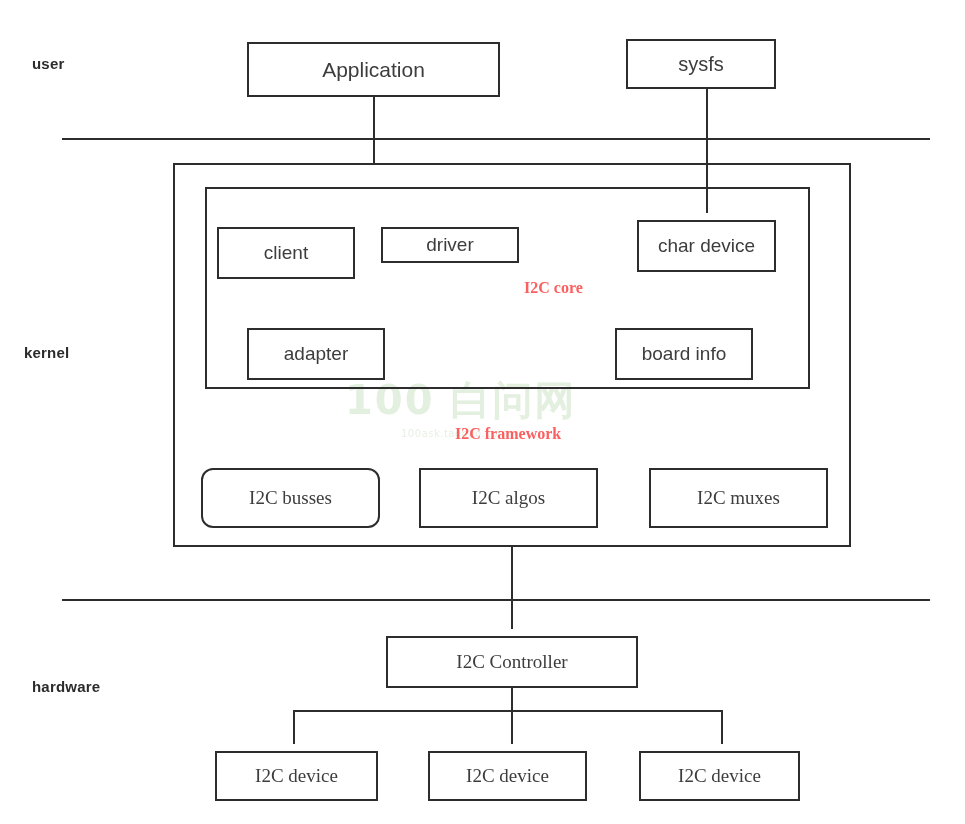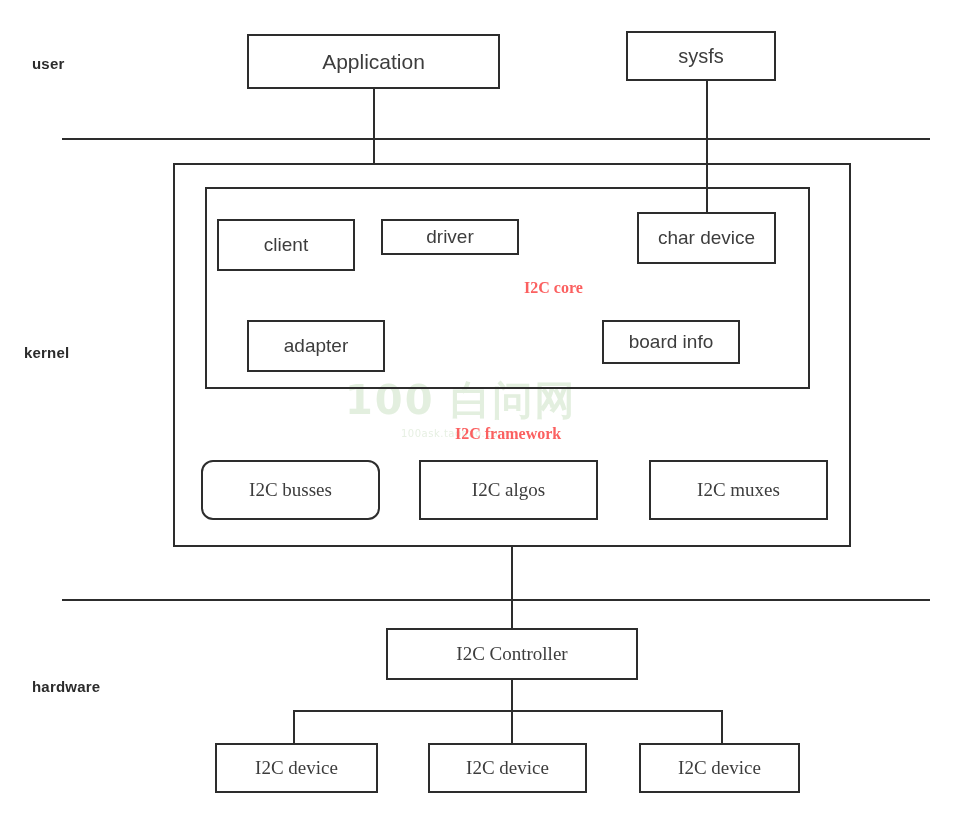--- a/index.html
+++ b/index.html
@@ -75,20 +75,21 @@
     border: 2px solid #2d2d2d;
     background: #ffffff;
     display: flex;
     align-items: center;
     justify-content: center;
     color: #3d3d3d;
     font-size: 19px;
     font-family: "Liberation Serif", serif;
     white-space: nowrap;
     z-index: 5;
+    margin-top: 8px;
   }
   .node.sans {
     font-family: "Liberation Sans", sans-serif;
   }
 
   
   .group-box {
     position: absolute;
     box-sizing: border-box;
     border: 2px solid #2d2d2d;
@@ -151,21 +152,21 @@
   <div class="group-box" style="left:205px; top:187px; width:605px; height:202px;"></div>
 
   <div class="group-caption" style="left:524px; top:279px;">I2C core</div>
   <div class="group-caption" style="left:455px; top:425px;">I2C framework</div>
 
   <div class="node sans" style="left:217px; top:219px; width:138px; height:52px;">client</div>
   <div class="node sans" style="left:381px; top:219px; width:138px; height:36px;">driver</div>
   <div class="node sans" style="left:247px; top:320px; width:138px; height:52px;">adapter</div>
 
   <div class="node sans" style="left:637px; top:212px; width:139px; height:52px;">char device</div>
-  <div class="node sans" style="left:602px; top:320px; width:138px; height:44px;">board info</div>
+  <div class="node sans" style="left:615px; top:320px; width:138px; height:52px;">board info</div>
 
   <div class="node" style="left:201px; top:460px; width:179px; height:60px;border-radius:12px;">I2C busses</div>
   <div class="node" style="left:419px; top:460px; width:179px; height:60px;">I2C algos</div>
   <div class="node" style="left:649px; top:460px; width:179px; height:60px;">I2C muxes</div>
 
   <div class="conn-v" style="left:511px; top:547px; height:82px;"></div>
 
   <div class="node" style="left:386px; top:628px; width:252px; height:52px;">I2C Controller</div>
 
   <div class="conn-v" style="left:511px; top:680px; height:64px;"></div>

